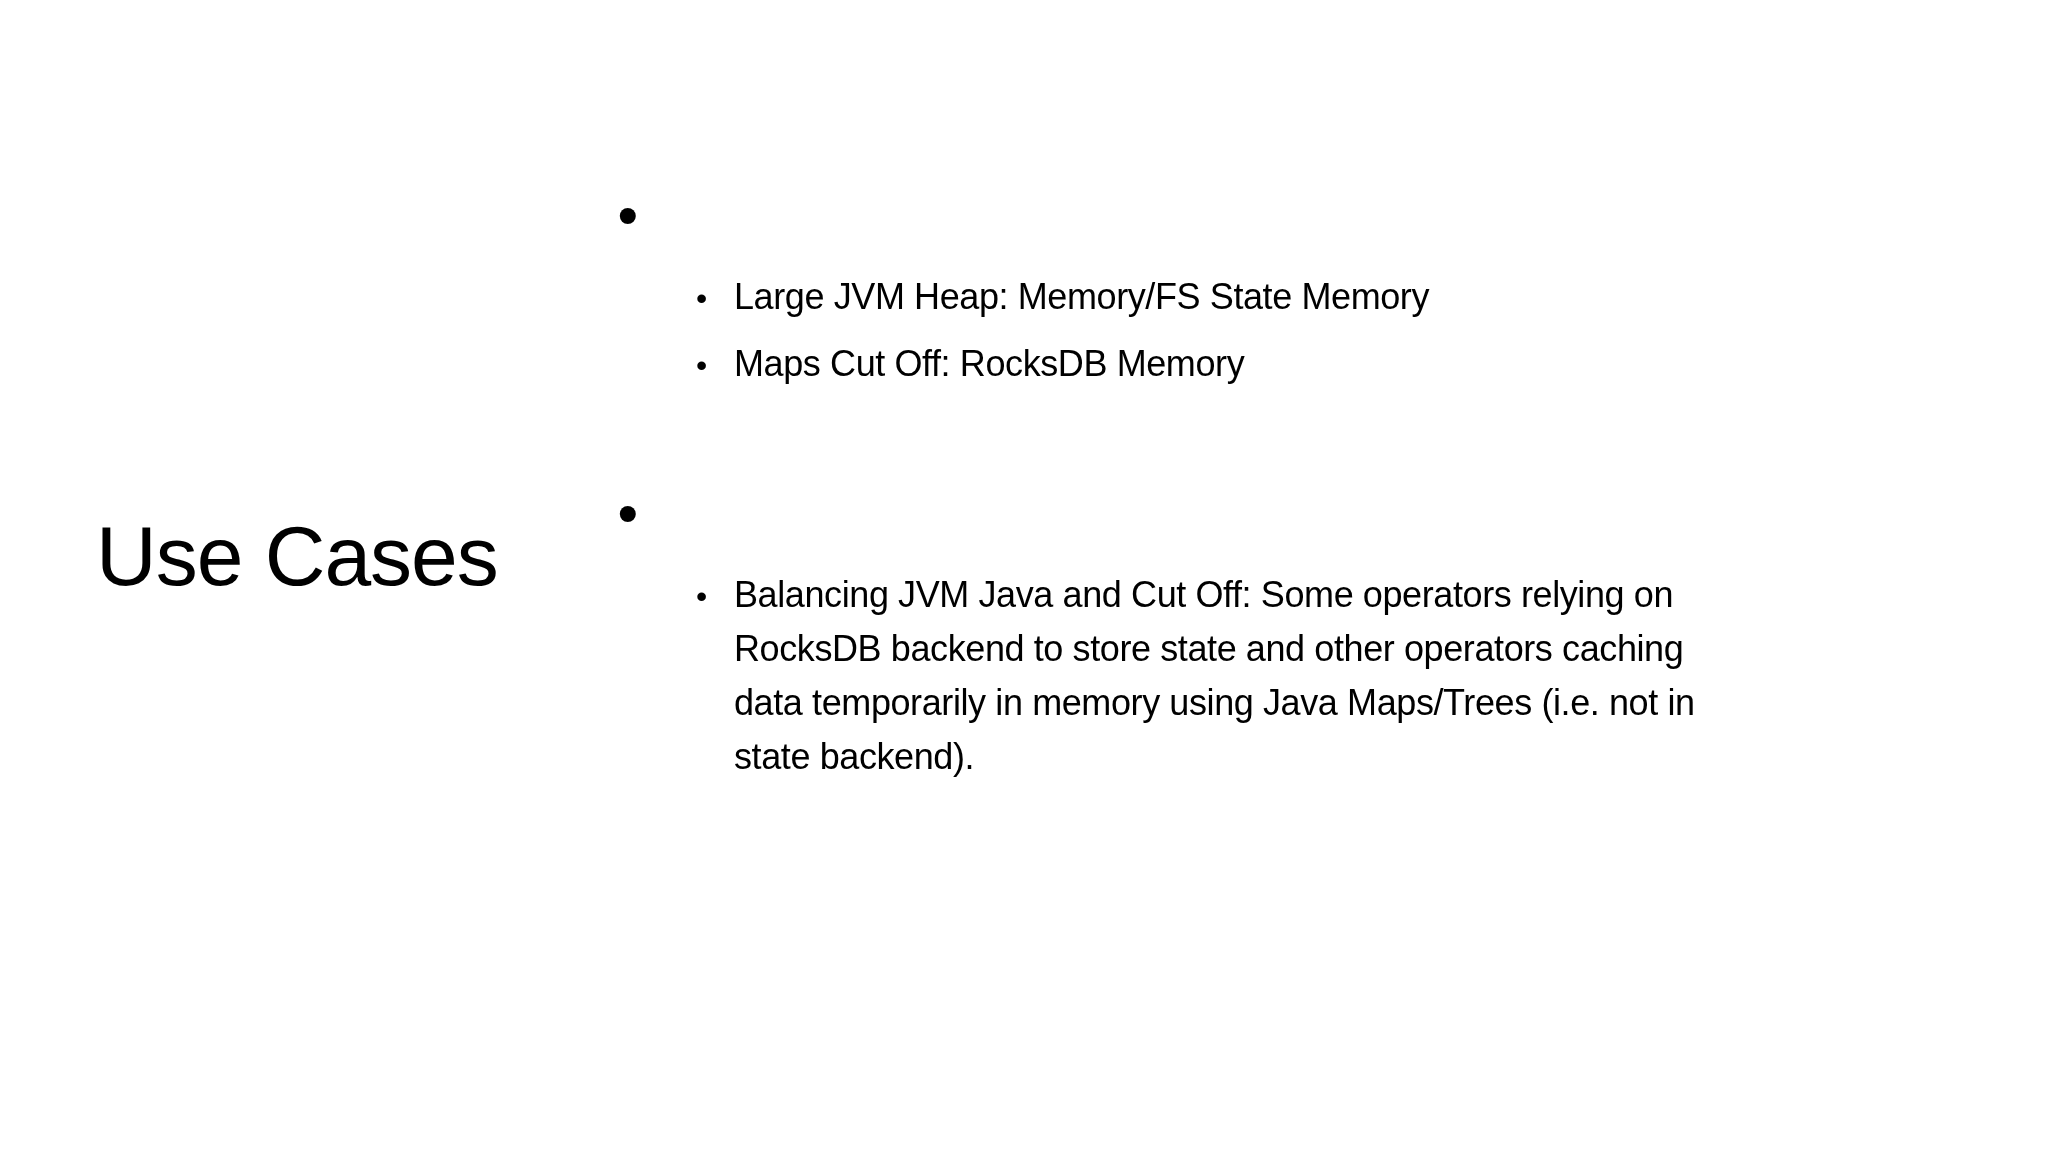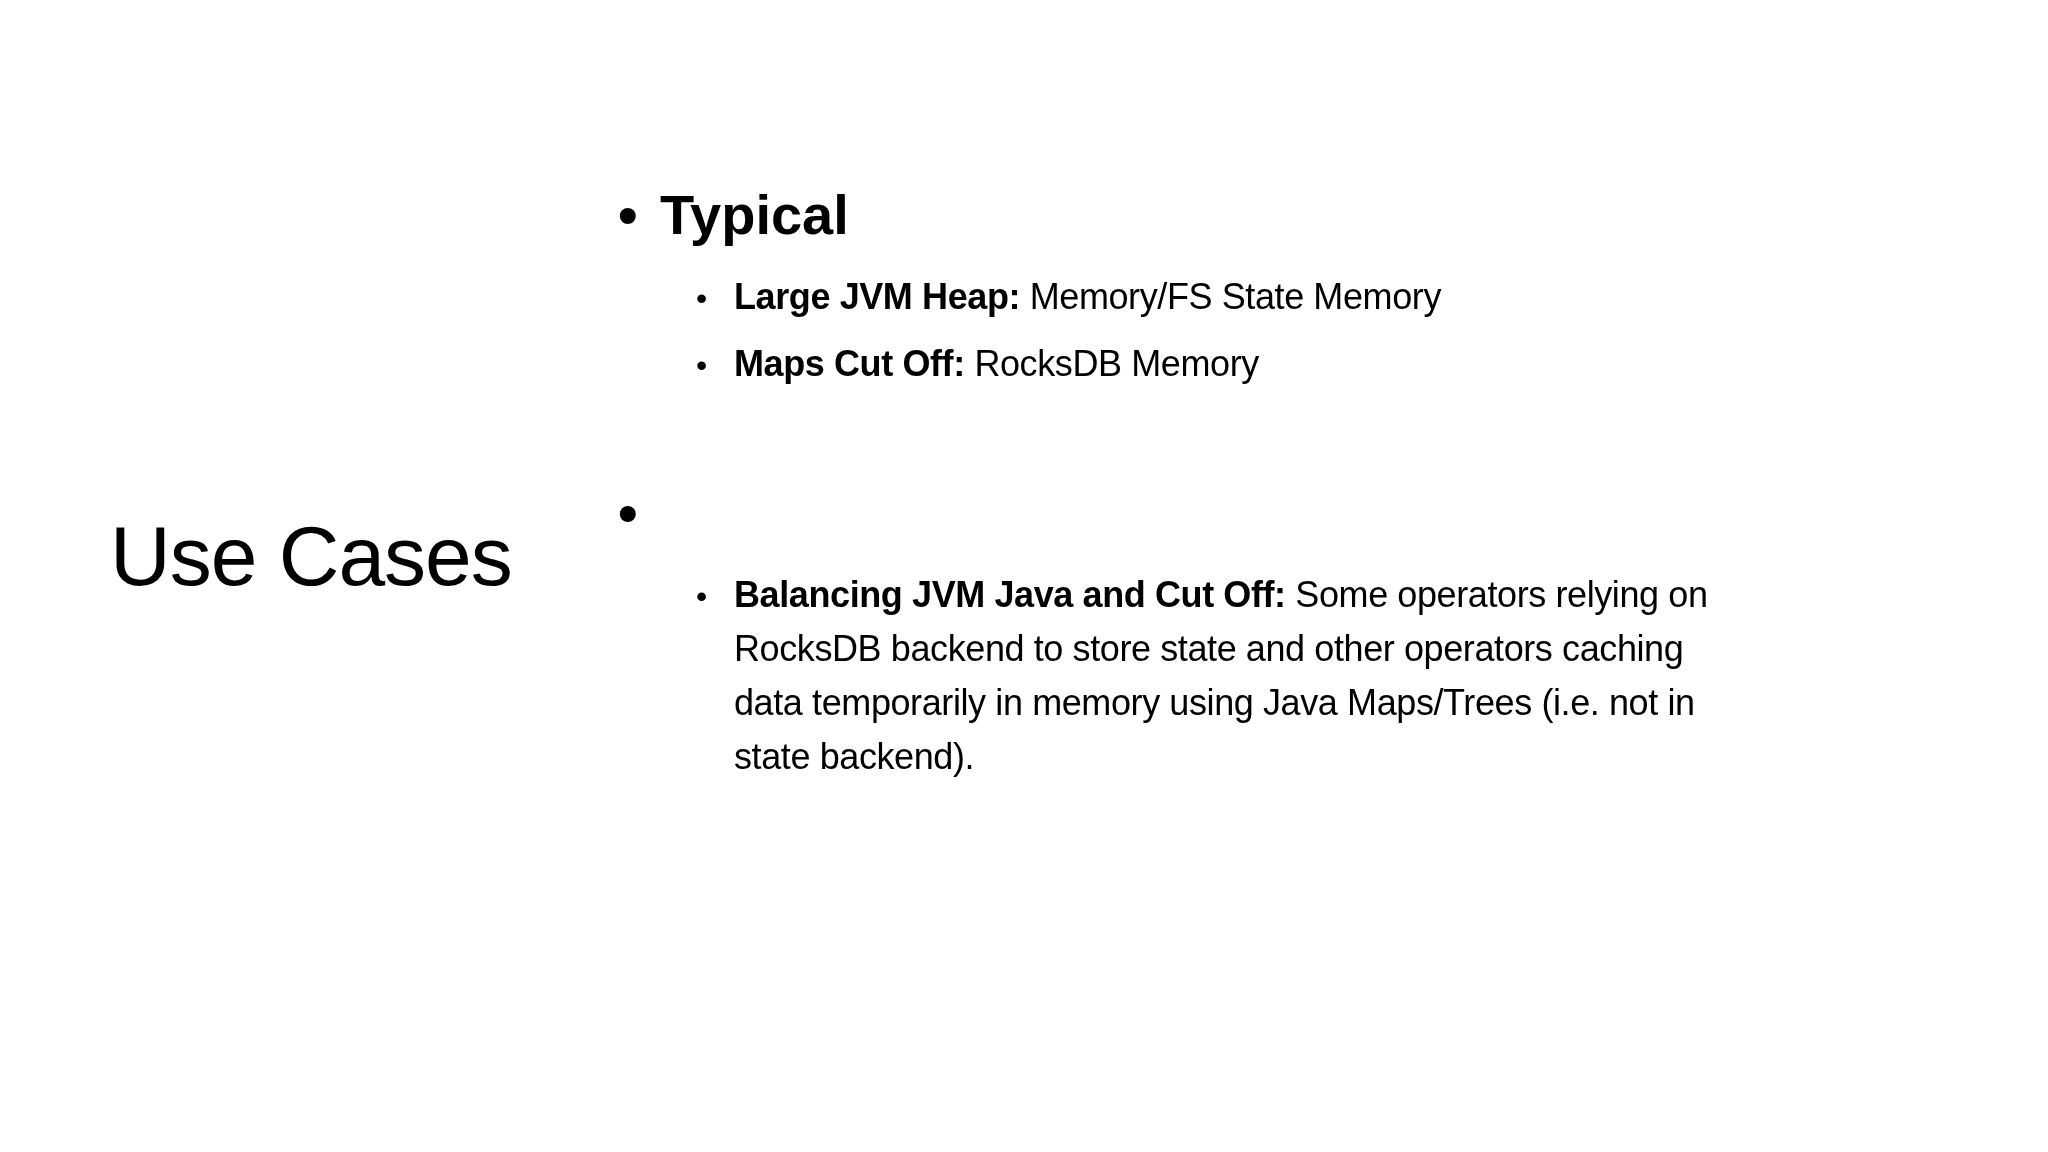--- a/index.html
+++ b/index.html
@@ -10,21 +10,21 @@
     width: 2048px;
     height: 1152px;
     background: #ffffff;
     color: #000000;
     font-family: "Liberation Sans", sans-serif;
     position: relative;
     overflow: hidden;
   }
   .slide-title {
     position: absolute;
-    left: 110px;
+    left: 96px;
     top: 506px;
     font-size: 84px;
     font-weight: 400;
     letter-spacing: -1px;
     line-height: 1.2;
     white-space: nowrap;
   }
   .content {
     position: absolute;
     left: 618px;
@@ -57,38 +57,37 @@
   }
   .s-bullet {
     flex: none;
     width: 38px;
     font-size: 32px;
   }
   .sub-item .text {
     flex: 1;
   }
   .sub-item .lead {
-    font-weight: 700;
+    font-weight: 400;
     text-align: center;
   }
   .section-rarer {
     margin-top: 86px;
   }
 </style>
 </head>
 <body>
 
 <div class="slide-title">Use Cases</div>
 
 <div class="content">
 
   <div class="section">
     <div class="section-heading">
       <span class="h-bullet">•</span>
-      <span>Typical</span>
     </div>
     <div class="sub-list">
       <div class="sub-item">
         <span class="s-bullet">•</span>
         <span class="text"><span class="lead">Large JVM Heap:</span><span> Memory/FS State Memory</span></span>
       </div>
       <div class="sub-item">
         <span class="s-bullet">•</span>
         <span class="text"><span class="lead">Maps Cut Off:</span><span> RocksDB Memory</span></span>
       </div>

